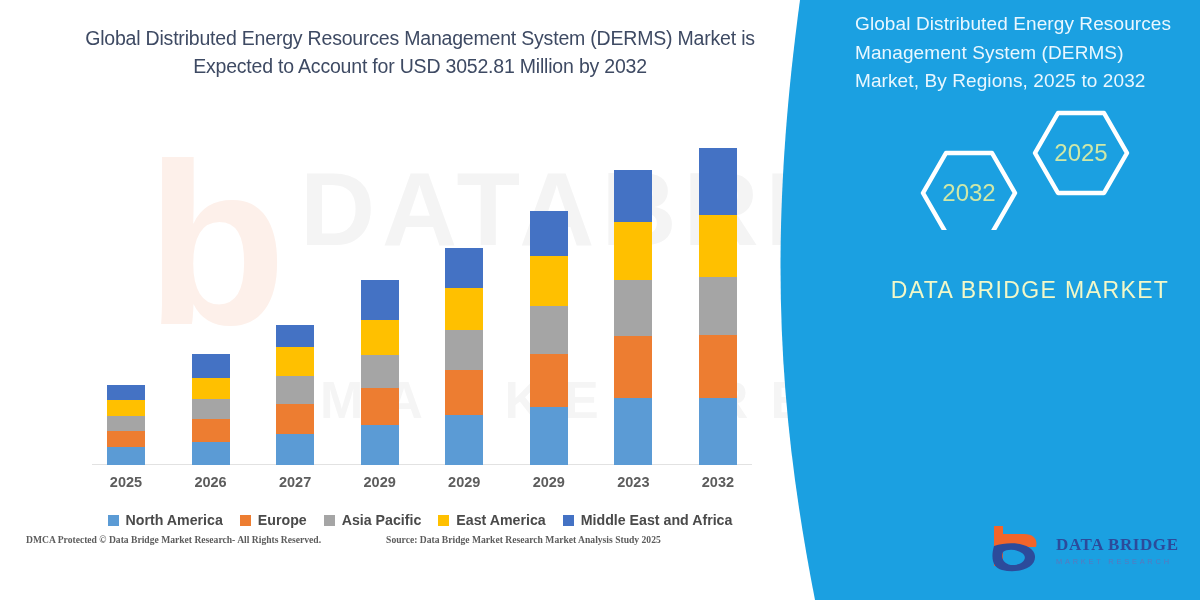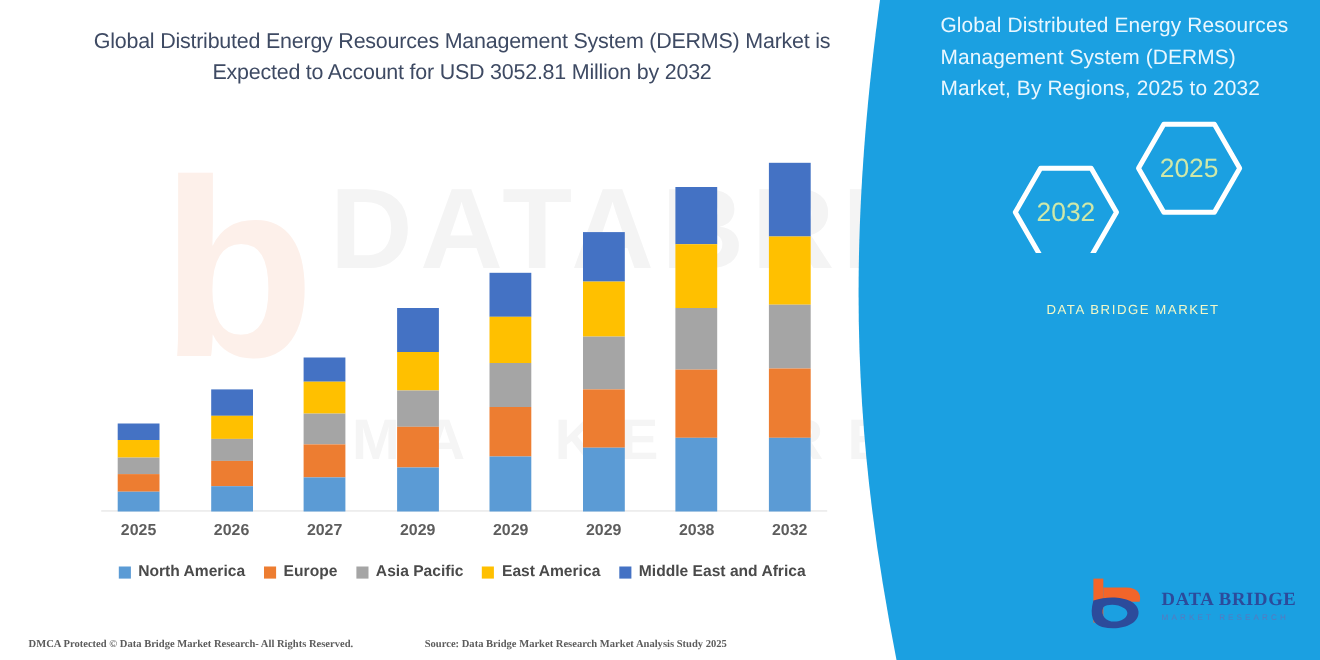--- a/index.html
+++ b/index.html
@@ -93,21 +93,21 @@
     gap: 17px; flex-wrap: nowrap;
   }
   .legend-item { display: flex; align-items: center; gap: 7px; }
   .swatch { width: 11px; height: 11px; flex: none; }
   .legend-label {
     font-size: 14.2px; font-weight: 700; color: #4a4a4a; white-space: nowrap;
   }
 
   
   .footer {
-    position: absolute; left: 0; top: 580px; width: 800px;
+    position: absolute; left: 0; top: 534px; width: 800px;
     z-index: 4; display: flex; padding: 0 26px;
   }
   .footer-left {
     font-family: "Liberation Serif", serif;
     font-size: 9.6px; font-weight: 700; color: #5c5c5c; white-space: nowrap;
   }
   .footer-right {
     font-family: "Liberation Serif", serif;
     font-size: 9.6px; font-weight: 700; color: #5c5c5c;
     white-space: nowrap; margin-left: 65px;
@@ -117,21 +117,21 @@
   .rp { position: absolute; z-index: 5; }
   .rp-title {
     left: 855px; top: 10px; width: 335px;
     font-size: 19px; font-weight: 400; line-height: 1.5;
     color: #e9f7ff; letter-spacing: 0.1px;
   }
   .hexzone { left: 915px; top: 105px; width: 220px; height: 125px; }
   .hexzone svg { display: block; }
   .rp-brand {
     left: 880px; top: 272px; width: 300px; text-align: center;
-    font-size: 12px; font-weight: 400; line-height: 1.6;
+    font-size: 23px; font-weight: 400; line-height: 1.6;
     color: #f2f8c8; letter-spacing: 1.4px;
   }
 
   
   .logo { left: 988px; top: 524px; width: 190px; height: 56px; }
   .logo svg { display: block; }
 </style>
 </head>
 <body>
 
@@ -230,21 +230,21 @@
         </div>
     </div>
 
     <div class="xlabels" id="xlabels">
         <div class="xlabel">2025</div>
         <div class="xlabel">2026</div>
         <div class="xlabel">2027</div>
         <div class="xlabel">2029</div>
         <div class="xlabel">2029</div>
         <div class="xlabel">2029</div>
-        <div class="xlabel">2038</div>
+        <div class="xlabel">2023</div>
         <div class="xlabel">2032</div>
       </div>
 
     <div class="legend" id="legend">
         <div class="legend-item">
           <span class="swatch" style="background: rgb(91, 155, 213);"></span>
           <span class="legend-label">North America</span>
         </div>
         <div class="legend-item">
           <span class="swatch" style="background: rgb(237, 125, 49);"></span>

